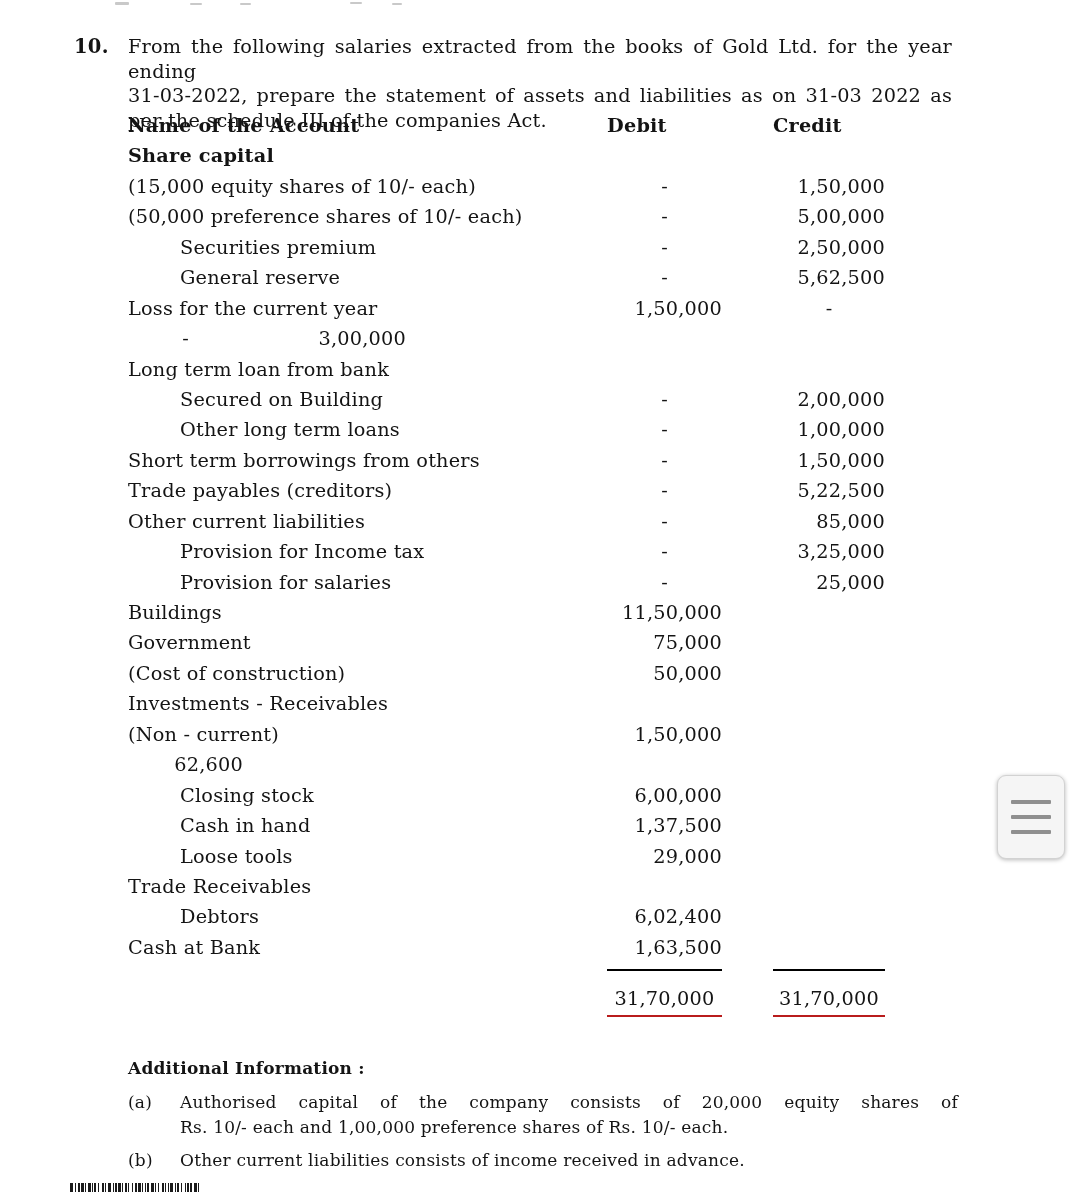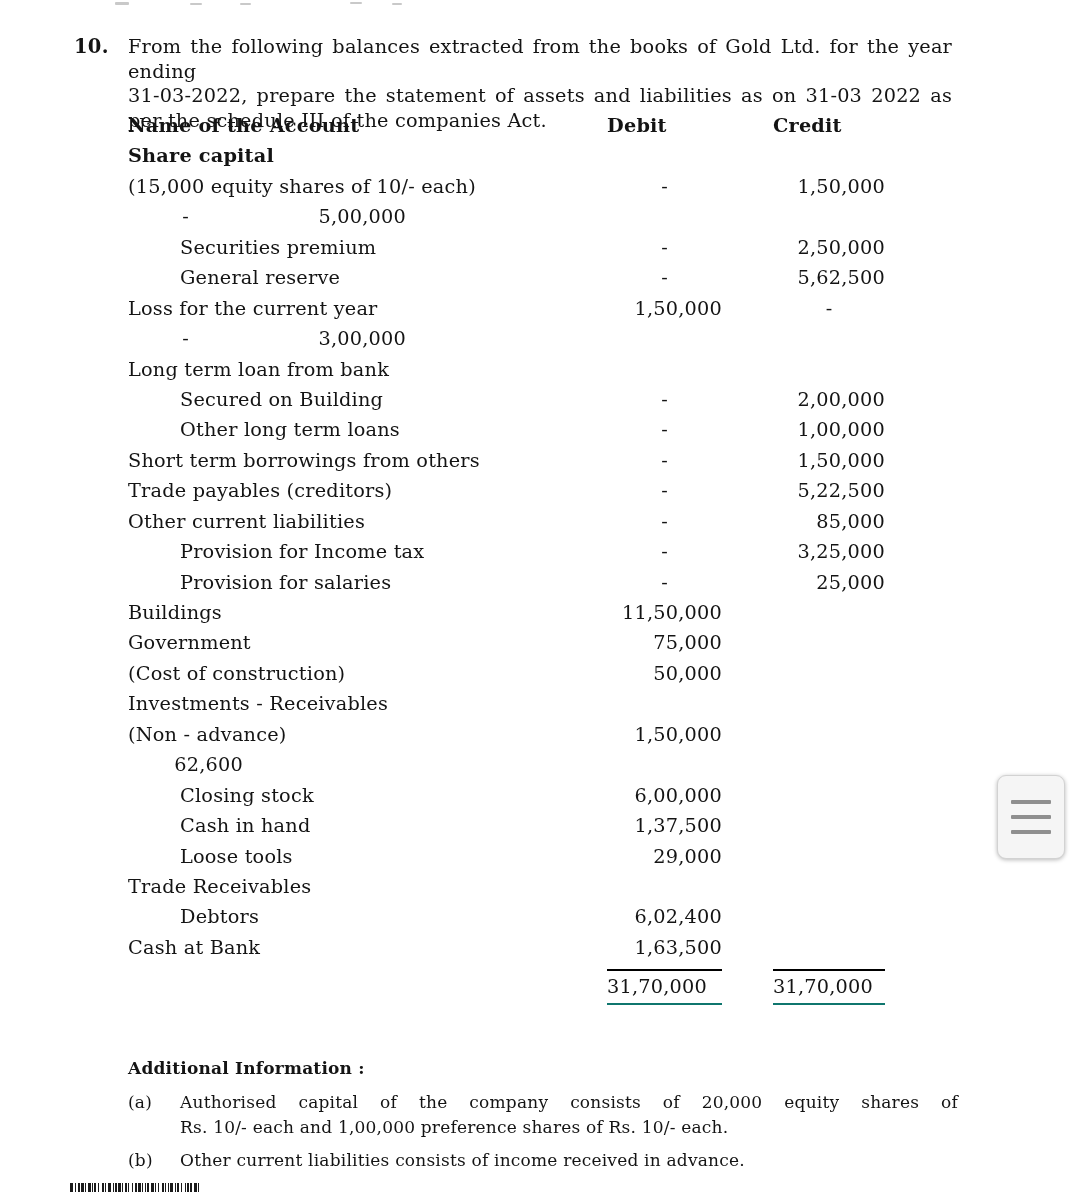--- a/index.html
+++ b/index.html
@@ -23,22 +23,22 @@
   .c-name{width:479px;overflow:hidden;}
   .c-debit{width:115px;text-align:right;}
   .c-gap{width:51px;}
   .c-credit{width:112px;text-align:right;}
   .thead{font-weight:bold;}
   .thead .c-debit,.thead .c-credit{text-align:left;}
   .b{font-weight:bold;}
   .ind{padding-left:52px;box-sizing:border-box;}
   .dash{text-align:center;}
   .total-row{display:flex;margin-top:6px;}
-  .total-cell{border-top:2px solid #000;border-bottom:2px solid #0f766e;
-    padding:3px 0 4px 0;line-height:25px;text-align:left;}
+  .total-cell{border-top:2px solid #000;border-bottom:2px solid #b91c1c;
+    padding:15px 0 4px 0;line-height:25px;text-align:center;}
 
   
   .addl{position:absolute;left:128px;top:1056px;width:830px;font-size:17px;letter-spacing:.2px;}
   .addl-heading{font-weight:bold;line-height:25px;}
   .addl-item{display:flex;margin-top:9px;line-height:24.6px;}
   .addl-label{width:52px;flex:none;}
   .addl-text{flex:1;}
   .addl-text .qline{text-align:justify;text-align-last:justify;}
   .addl-text .qline.last{text-align-last:left;}
 
@@ -61,21 +61,21 @@
 <body>
 
 <div class="top-art" style="left:115px;top:2px;width:14px;height:3px;"></div>
 <div class="top-art" style="left:190px;top:3px;width:12px;height:2px;"></div>
 <div class="top-art" style="left:240px;top:3px;width:11px;height:2px;"></div>
 <div class="top-art" style="left:350px;top:2px;width:12px;height:2px;"></div>
 <div class="top-art" style="left:392px;top:3px;width:10px;height:2px;"></div>
 
 <div class="qnum">10.</div>
 <div class="question" id="question-lines">
-    <div class="qline">From the following balances extracted from the books of Gold Ltd. for the year ending</div>
+    <div class="qline">From the following salaries extracted from the books of Gold Ltd. for the year ending</div>
     <div class="qline">31-03-2022, prepare the statement of assets and liabilities as on 31-03 2022 as</div>
     <div class="qline last">per the schedule III of the companies Act.</div>
   </div>
 
 <div class="acct">
   <div class="trow thead">
     <div class="c-name">Name of the Account</div>
     <div class="c-debit">Debit</div>
     <div class="c-gap"></div>
     <div class="c-credit">Credit</div>
@@ -87,20 +87,21 @@
         <div class="c-gap"></div>
         <div class="c-credit"></div>
       </div>
       <div class="trow">
         <div class="c-name">(15,000 equity shares of 10/- each)</div>
         <div class="c-debit dash">-</div>
         <div class="c-gap"></div>
         <div class="c-credit">1,50,000</div>
       </div>
       <div class="trow">
+        <div class="c-name">(50,000 preference shares of 10/- each)</div>
         <div class="c-debit dash">-</div>
         <div class="c-gap"></div>
         <div class="c-credit">5,00,000</div>
       </div>
       <div class="trow">
         <div class="c-name ind">Securities premium</div>
         <div class="c-debit dash">-</div>
         <div class="c-gap"></div>
         <div class="c-credit">2,50,000</div>
       </div>
@@ -187,21 +188,21 @@
         <div class="c-gap"></div>
         <div class="c-credit"></div>
       </div>
       <div class="trow">
         <div class="c-name">Investments - Receivables</div>
         <div class="c-debit"></div>
         <div class="c-gap"></div>
         <div class="c-credit"></div>
       </div>
       <div class="trow">
-        <div class="c-name">(Non - advance)</div>
+        <div class="c-name">(Non - current)</div>
         <div class="c-debit">1,50,000</div>
         <div class="c-gap"></div>
         <div class="c-credit"></div>
       </div>
       <div class="trow">
         <div class="c-debit">62,600</div>
         <div class="c-gap"></div>
         <div class="c-credit"></div>
       </div>
       <div class="trow">

